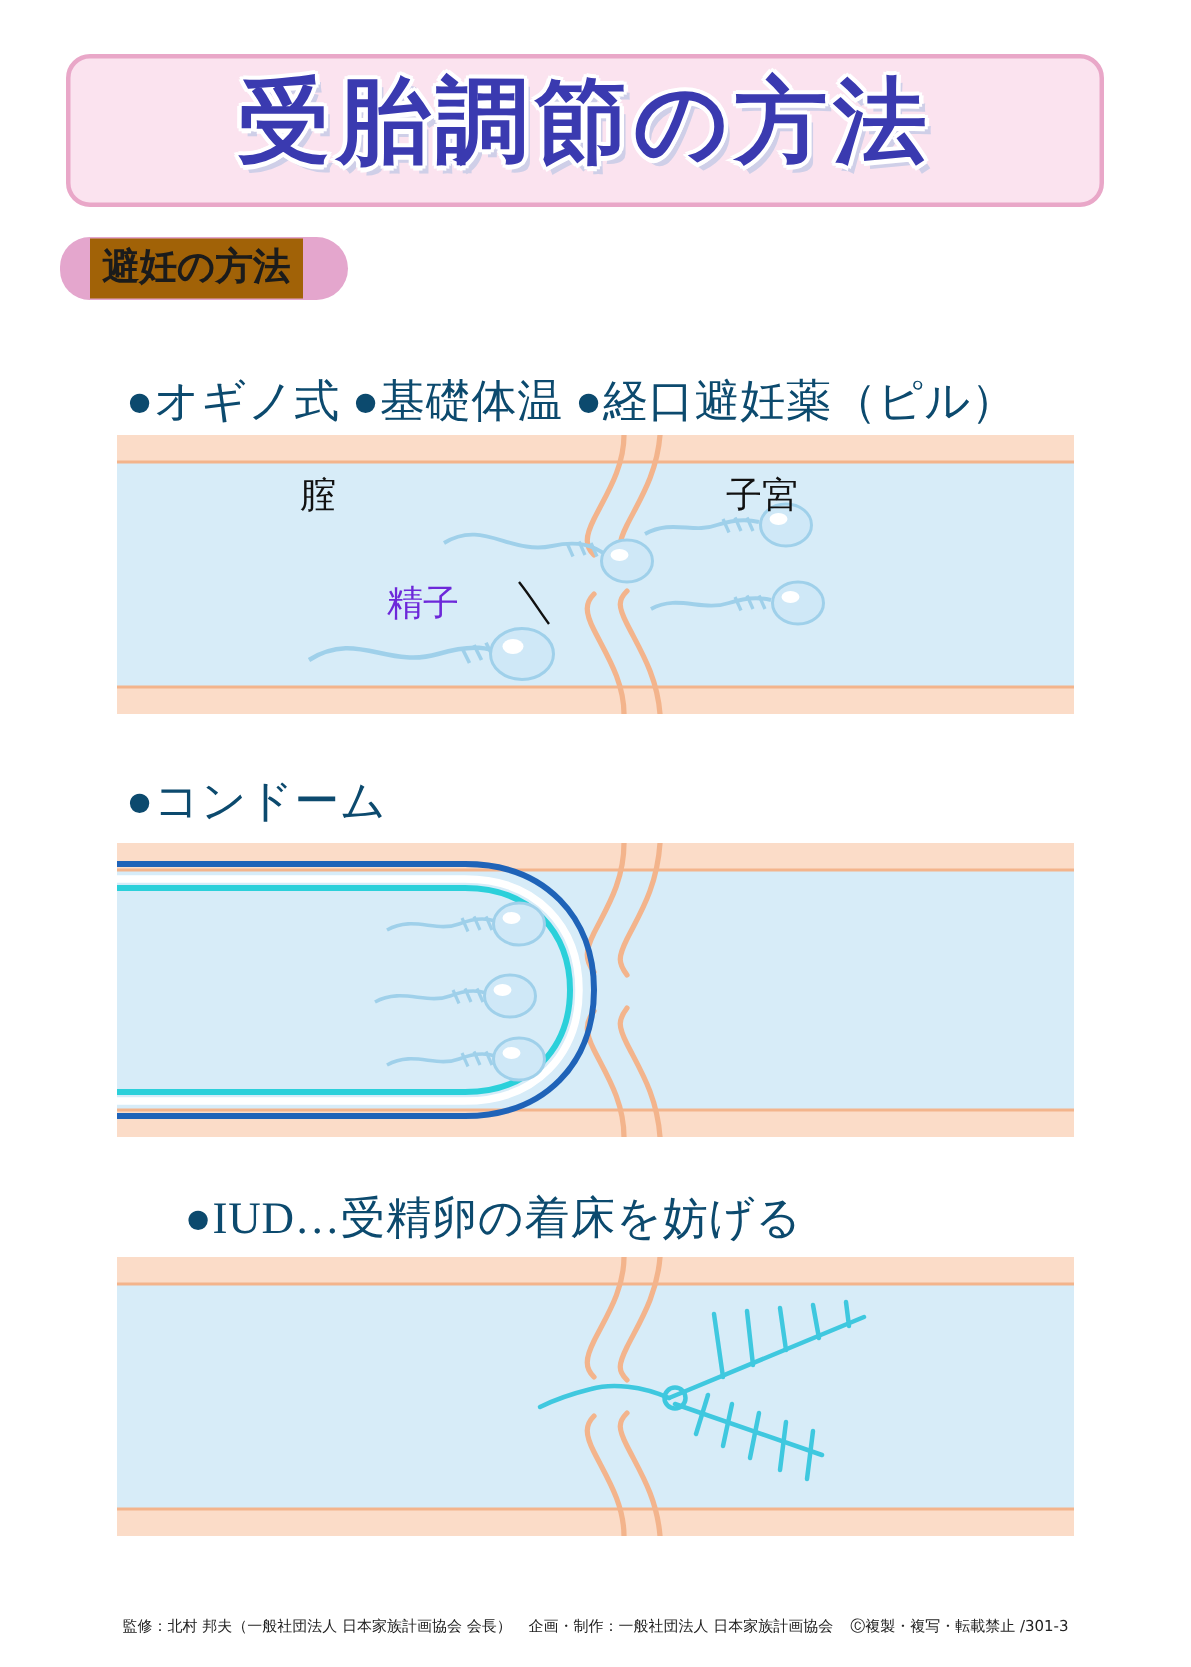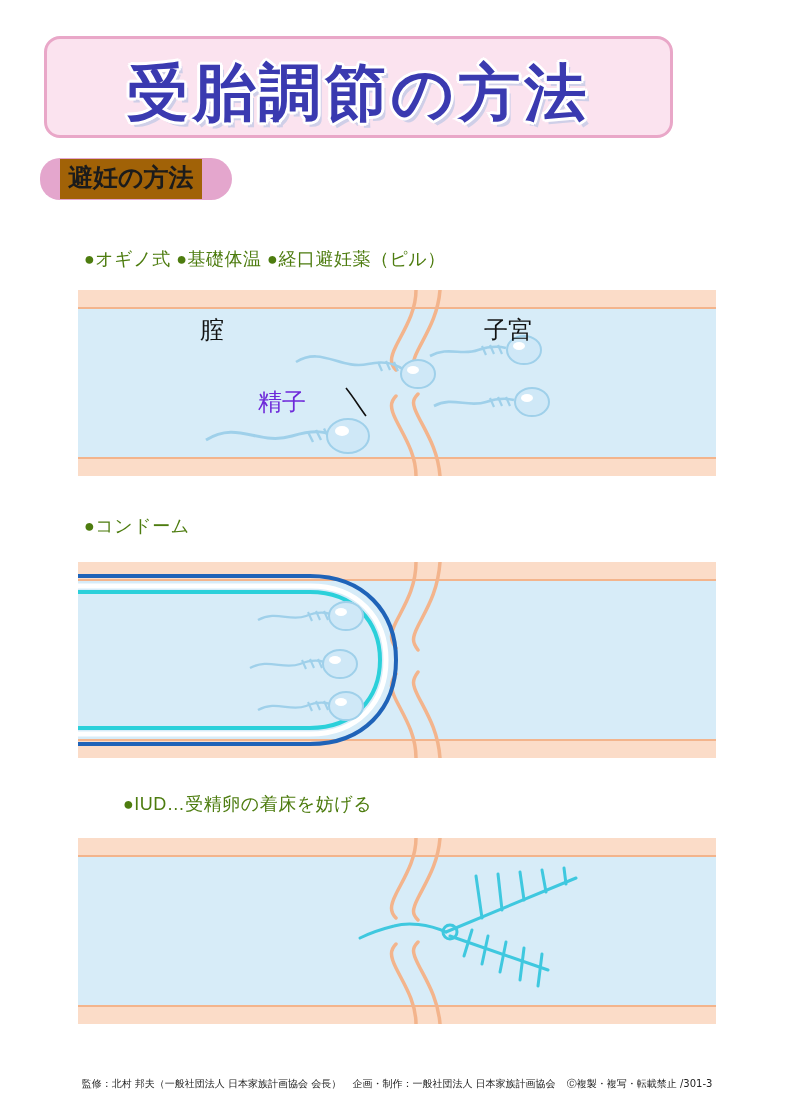--- a/index.html
+++ b/index.html
@@ -13,28 +13,28 @@
     position: relative;
     font-family: "Liberation Sans", "DejaVu Sans", sans-serif;
     overflow: hidden;
   }
 
   
   .title-banner {
     position: absolute;
     left: 44px;
     top: 36px;
-    width: 629px;
+    width: 692px;
     height: 102px;
     background: #fbe3ef;
     border: 3px solid #e9a7c8;
     border-radius: 16px;
     box-sizing: border-box;
     display: flex;
-    align-items: flex-end;
+    align-items: flex-start;
     justify-content: center;
   }
   .title-text {
     font-family: "DejaVu Sans", sans-serif;
     font-weight: bold;
     font-size: 62px;
     letter-spacing: 4px;
     color: #3a3ab0;
     -webkit-text-stroke: 3px #ffffff;
     paint-order: stroke fill;
@@ -79,23 +79,23 @@
     font-weight: bold;
     color: #1b1b1b;
     background: #a16207;
     padding: 2px 8px 4px 8px;
     line-height: 34px;
   }
 
   
   .item-heading {
     position: absolute;
-    font-family: Liberation Sans, sans-serif;
-    font-size: 18px;
-    color: #4d7c0f;
+    font-family: Liberation Serif, serif;
+    font-size: 30px;
+    color: #0c4a6e;
     white-space: nowrap;
     letter-spacing: 0.5px;
   }
 
   
   .panel {
     position: absolute;
     left: 78px;
     width: 638px;
   }

